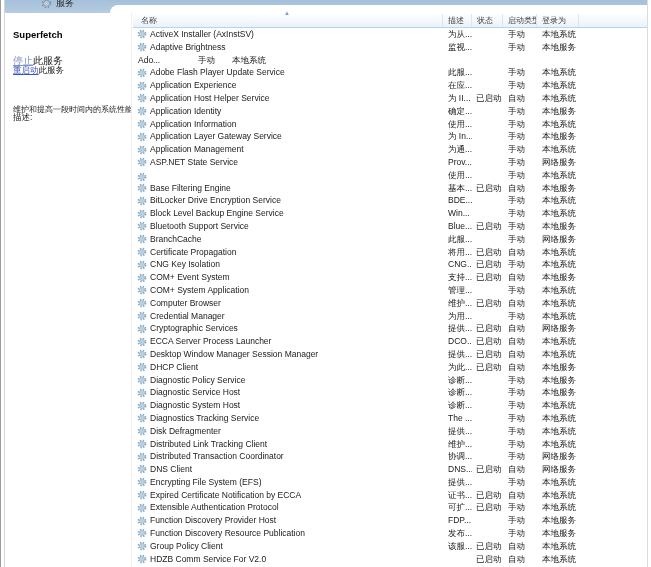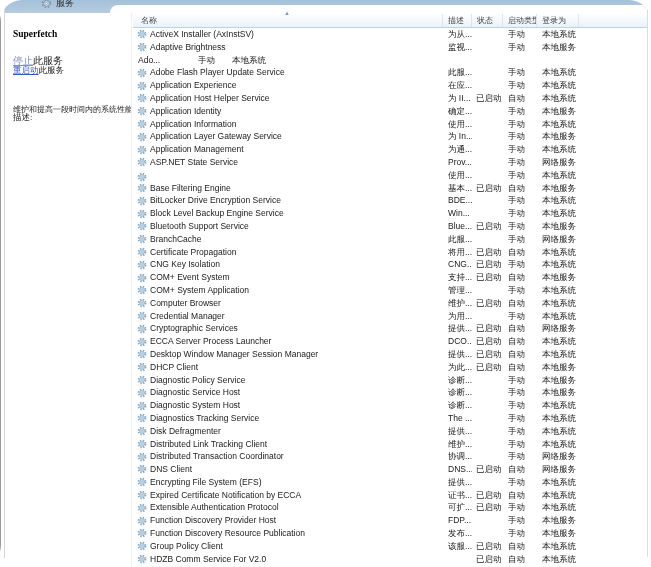--- a/index.html
+++ b/index.html
@@ -1,21 +1,21 @@
 <!DOCTYPE html>
 <html><head>
 <meta charset="utf-8">
 <style>
   * { margin:0; padding:0; box-sizing:border-box; }
   html,body { width:651px; height:567px; }
   body{
     font-family:"Liberation Sans","DejaVu Sans",sans-serif;
     background:#ffffff; color:#1a1a1a; overflow:hidden;
   }
-  .screen{ position:relative; width:651px; height:567px; background:#fff; overflow:hidden;border-radius:22px; }
+  .screen{ position:relative; width:651px; height:567px; background:#fff; overflow:hidden; }
 
   
   .edge-dark{ position:absolute; left:0; top:0; width:1px; height:567px; background:#9b9b9b; }
   .edge-light{ position:absolute; left:4px; top:0; width:1px; height:567px; background:#d6d6d6; }
   
   .edge-right{ position:absolute; left:647px; top:0; width:1px; height:567px; background:#dcdcdc; }
 
   
   .top-strip{
     position:absolute; left:5px; top:0; width:643px; height:13px; overflow:hidden;
@@ -26,21 +26,21 @@
   .top-strip svg{ display:block; }
 
   
   .panel-tab{
     position:absolute; left:110px; top:5px; width:537px; height:9px;
     background:#fff; border-radius:8px 0 0 0;
   }
 
   
   .info-pane{ position:absolute; left:5px; top:13px; width:126px; height:544px;
-    background:#fff; overflow:hidden;font-family:Liberation Serif, serif; }
+    background:#fff; overflow:hidden; }
   .svc-title{ position:absolute; left:8px; top:16px; font-size:9.5px; font-weight:bold; color:#000; white-space:nowrap; }
   .line-stop{ position:absolute; left:8px; top:41px; font-size:10px; white-space:nowrap; }
   .line-restart{ position:absolute; left:8px; top:52px; font-size:8.5px; white-space:nowrap; }
   .lnk{ text-decoration:underline; cursor:pointer; }
   .desc-label{ position:absolute; left:8px; top:79px; font-size:8.5px; color:#222;margin-top:20px; }
   .desc-text{ position:absolute; left:8px; top:91px; width:120px; font-size:8px; color:#222;
     white-space:nowrap; overflow:hidden; }
 
   
   .pane-div{ position:absolute; left:131px; top:13px; width:1px; height:554px; background:#efefef; }

